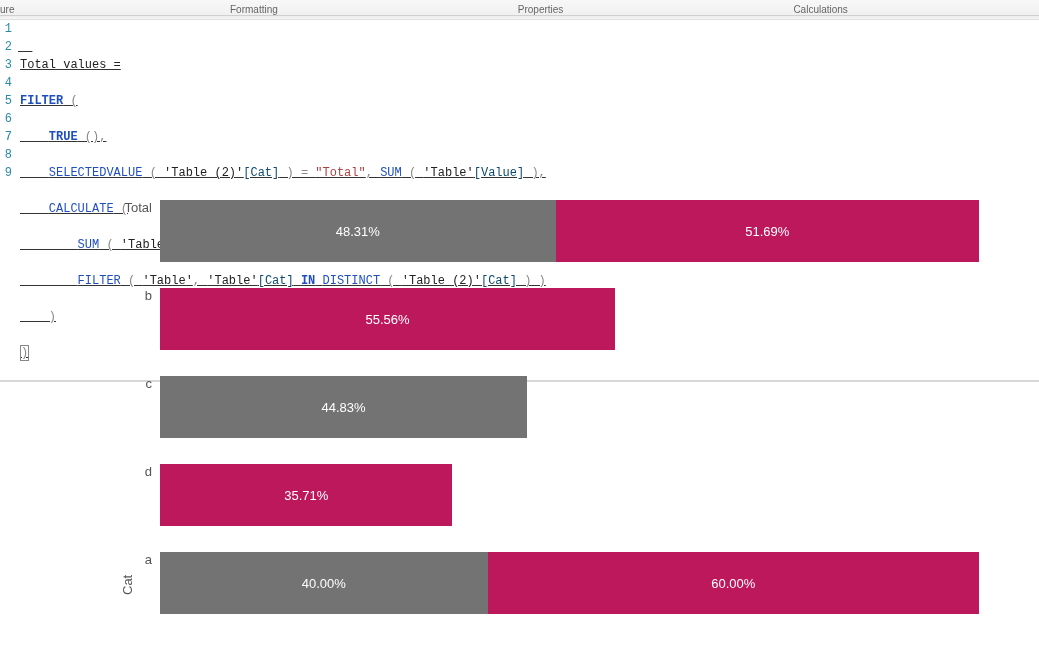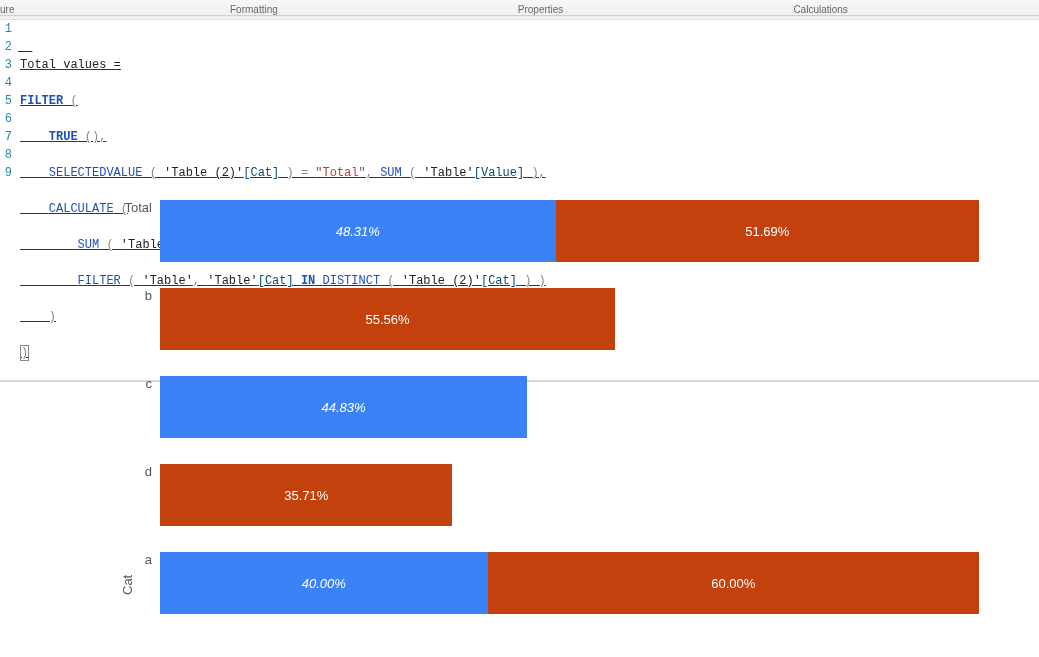--- a/index.html
+++ b/index.html
@@ -113,22 +113,22 @@
   }
   .seg {
     height: 100%;
     display: flex;
     align-items: center;
     justify-content: center;
     color: #fff;
     font-size: 13px;
     font-weight: 500;
   }
-  .segA { background: #3b82f6; font-style: italic; }
-  .segB { background: #c2410c; }
+  .segA { background: #737373; }
+  .segB { background: #be185d; }
 </style>
 </head>
 <body>
 
 <div class="ribbon-tabs">
   <div class="ribbon-tab rt1">ure</div>
   <div class="ribbon-tab rt2">Formatting</div>
   <div class="ribbon-tab rt3">Properties</div>
   <div class="ribbon-tab rt4">Calculations</div>
 </div>

